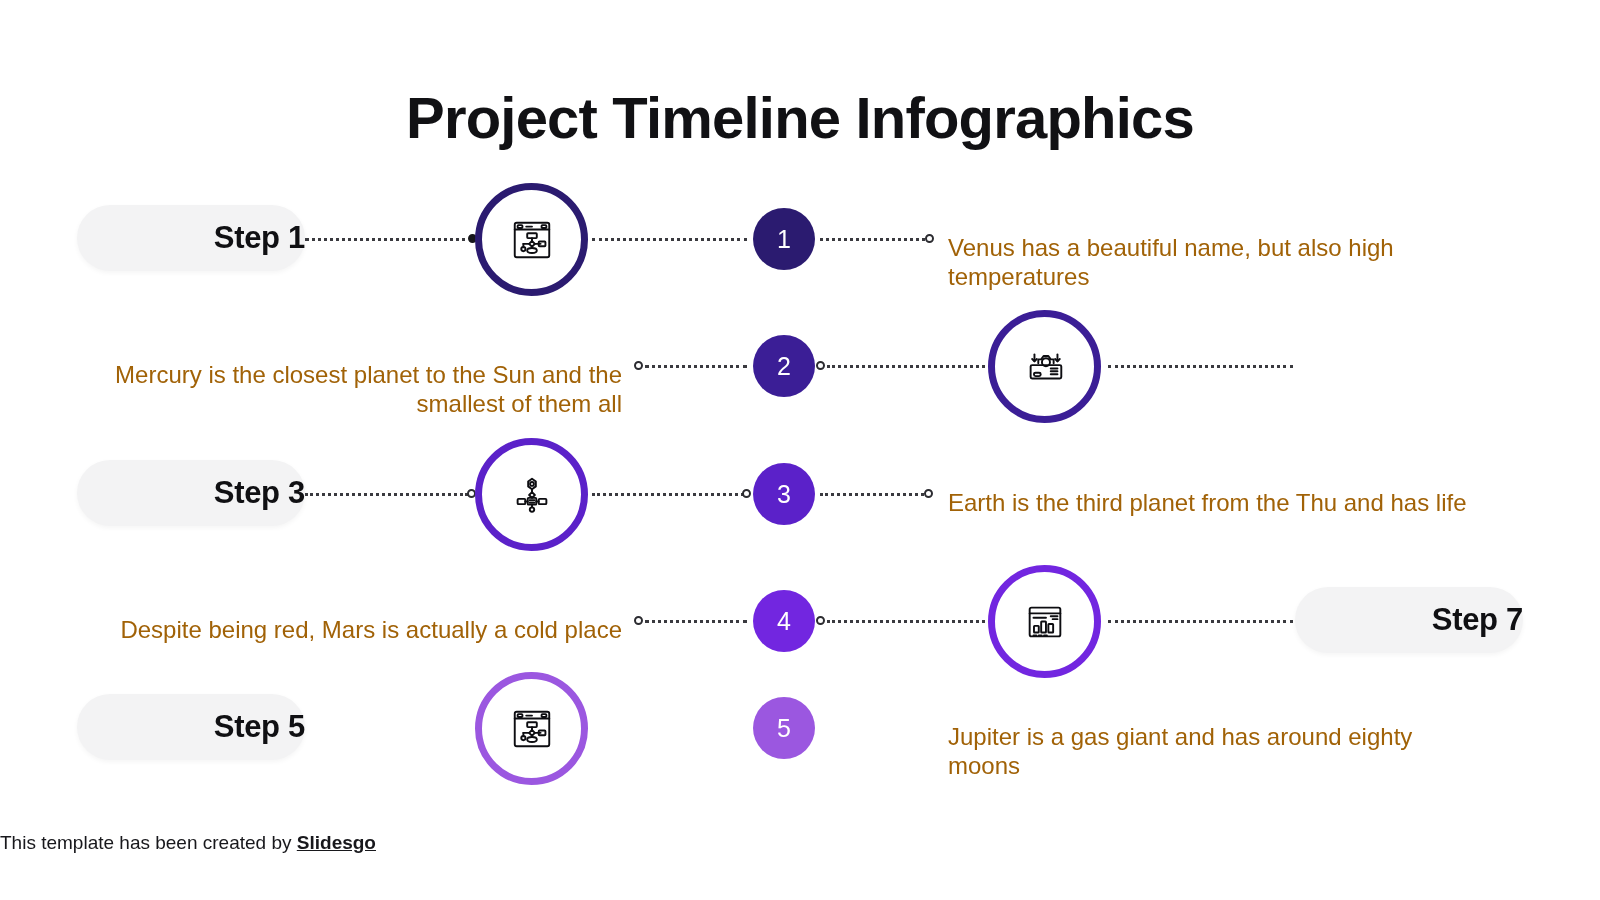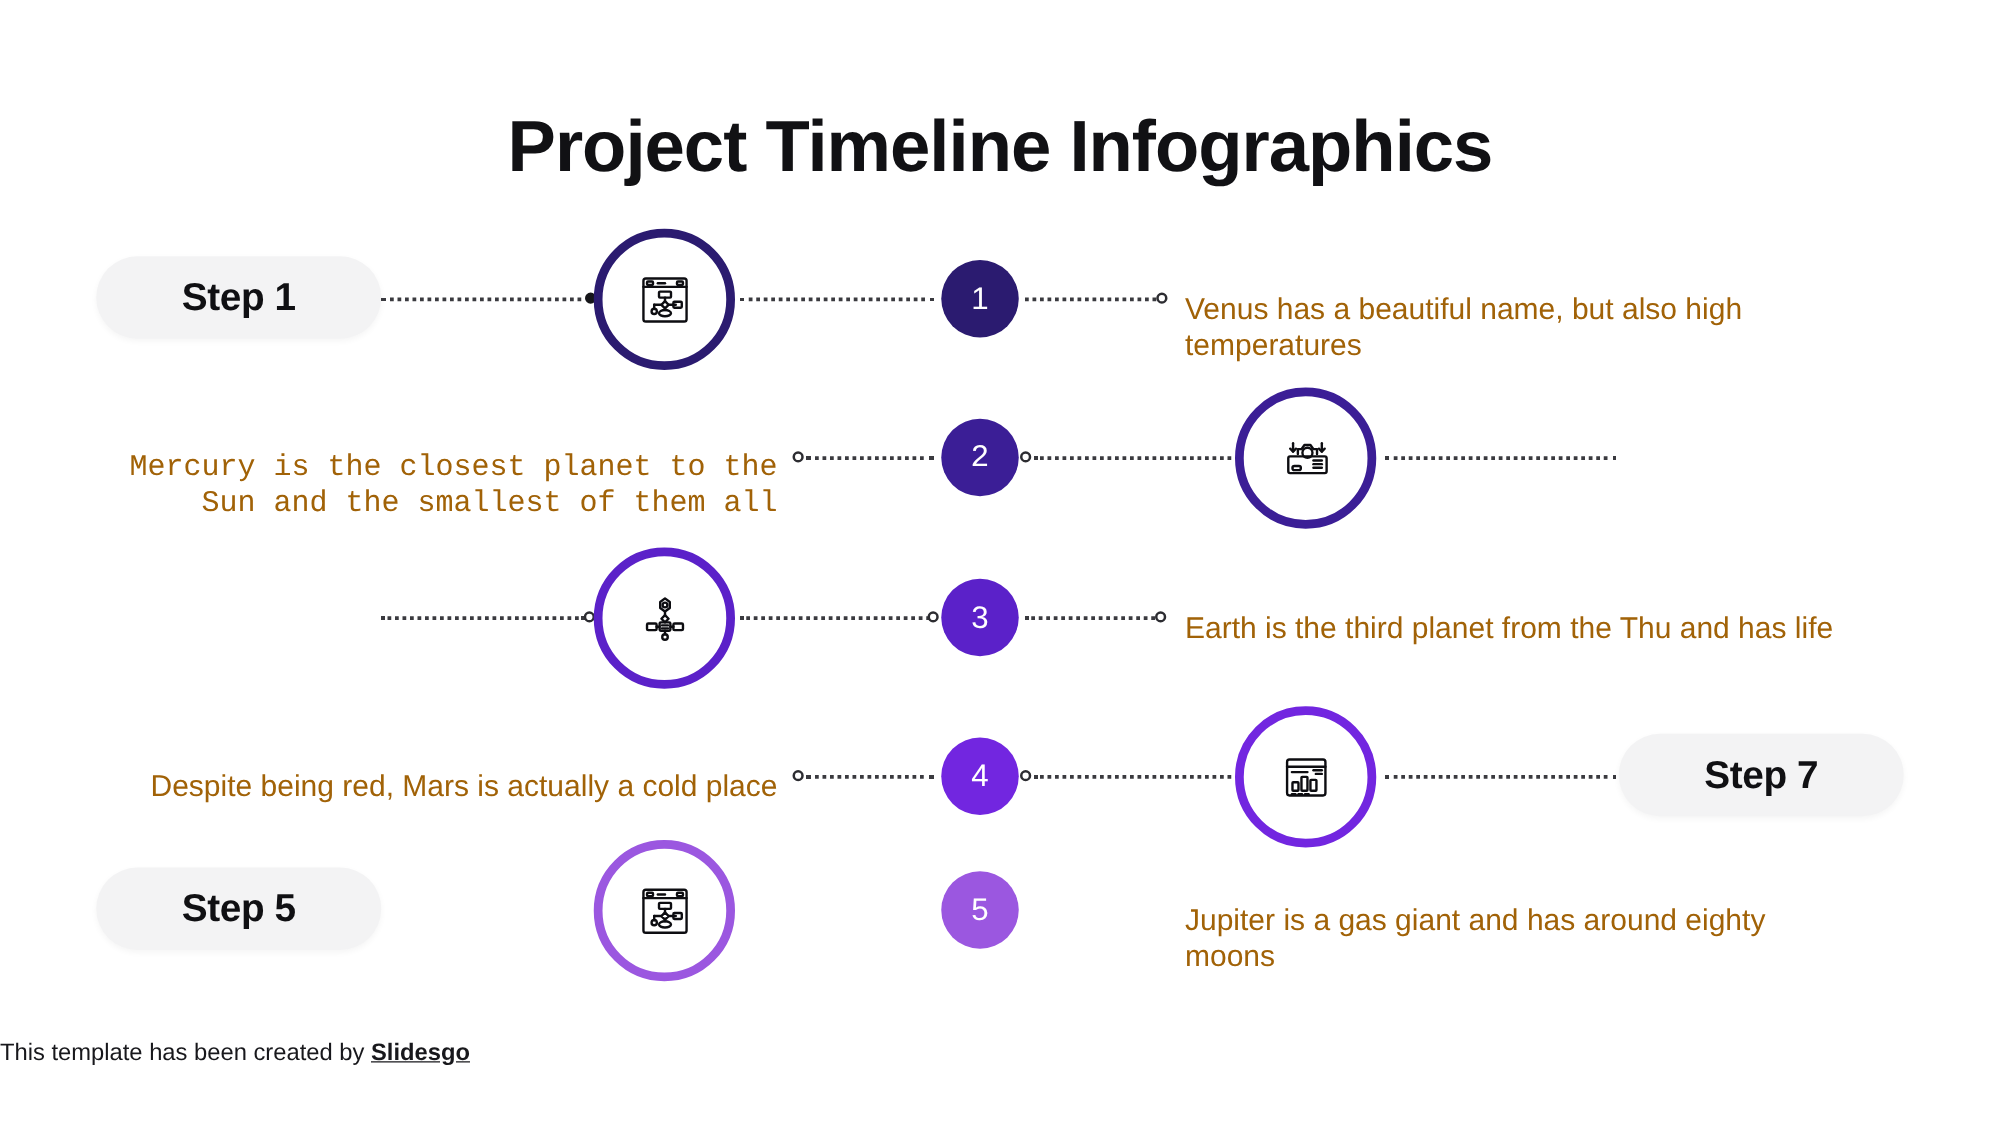--- a/index.html
+++ b/index.html
@@ -34,37 +34,37 @@
   }
 
   
   .row {
     position: absolute;
     left: 0;
     width: 1600px;
     height: 130px;
   }
   .row-1 { top: 183px; }
-  .row-2 { top: 310px; font-family: Liberation Mono, monospace; }
+  .row-2 { top: 310px; }
   .row-3 { top: 438px; }
   .row-4 { top: 565px; }
   .row-5 { top: 672px; }
 
   
   .pill {
     position: absolute;
     top: 22px;
     width: 228px;
     height: 66px;
     border-radius: 33px;
     background: #f3f3f4;
     box-shadow: 0 2px 5px rgba(0,0,0,0.045);
     display: flex;
     align-items: center;
-    justify-content: center;
+    justify-content: flex-end;
     font-size: 31px;
     font-weight: 700;
     color: #101013;
     letter-spacing: -0.3px;
   }
   .pill-left  { left: 77px; }
   .pill-right { left: 1295px; }
 
   
   .ring {
@@ -212,20 +212,23 @@
           <path d="M10.6 15.6 L13 18 L15.4 15.6"></path>
           <line x1="37" y1="11" x2="37" y2="18"></line>
           <path d="M34.6 15.6 L37 18 L39.4 15.6"></path>
         </svg>
       </span>
     </div>
     <div class="dots" style="left:1108px; width:185px;"></div>
   </div>
 
   <div class="row row-3">
+    <div class="pill pill-left">
+      <span>Step 3</span>
+    </div>
     <div class="dots" style="left:305px; width:163px;"></div>
     <div class="dot-end" style="left:467px;"></div>
     <div class="ring ring-left" style="border-color:#5b21c9;">
       <span>
         <svg viewBox="0 0 48 48" fill="none" stroke="#0d0d11" stroke-width="2" stroke-linecap="round" stroke-linejoin="round">
           <path d="M24 7 L28 10 L28 15 L24 18 L20 15 L20 10 Z"></path>
           <circle cx="24" cy="12.5" r="2"></circle>
           <line x1="24" y1="18" x2="24" y2="21"></line>
           <path d="M24 21 L27 24 L24 27 L21 24 Z"></path>
           <rect x="19.5" y="27" width="9" height="7" rx="1"></rect>

